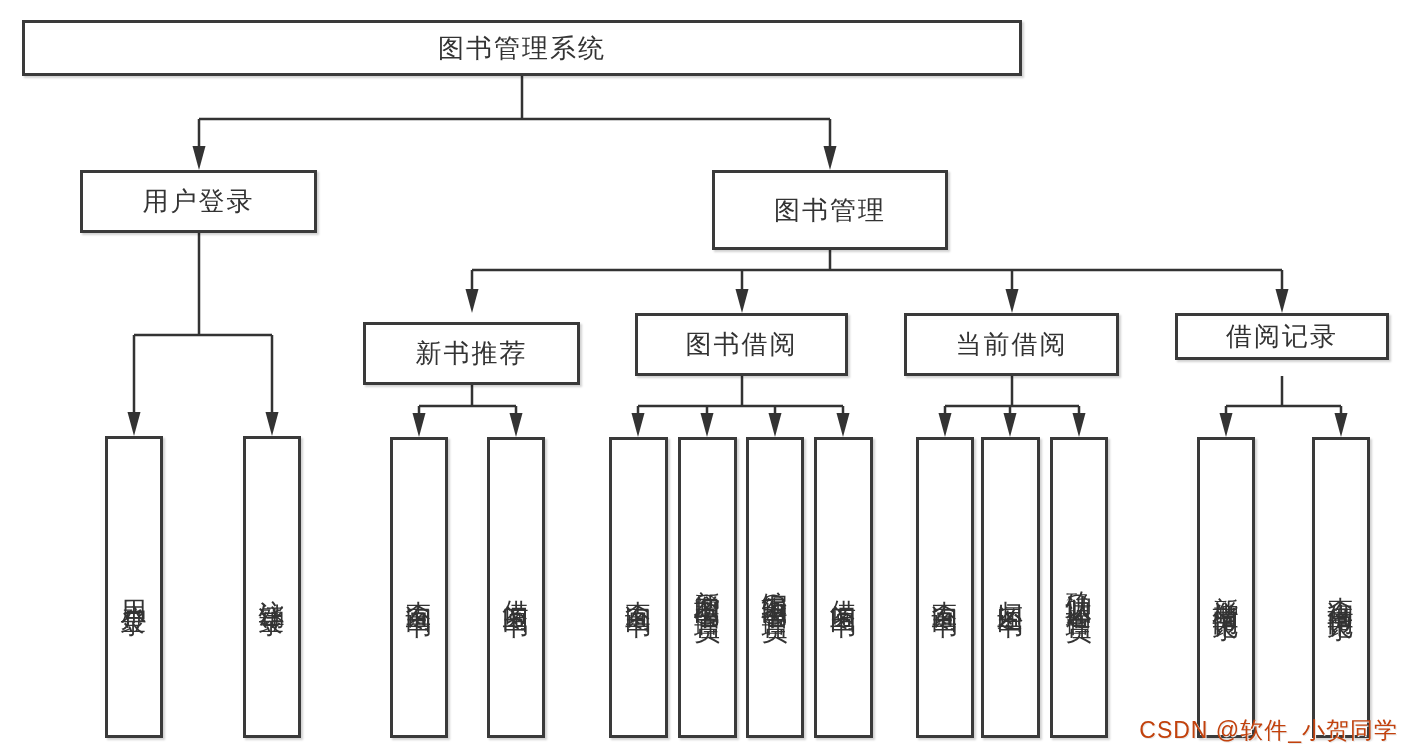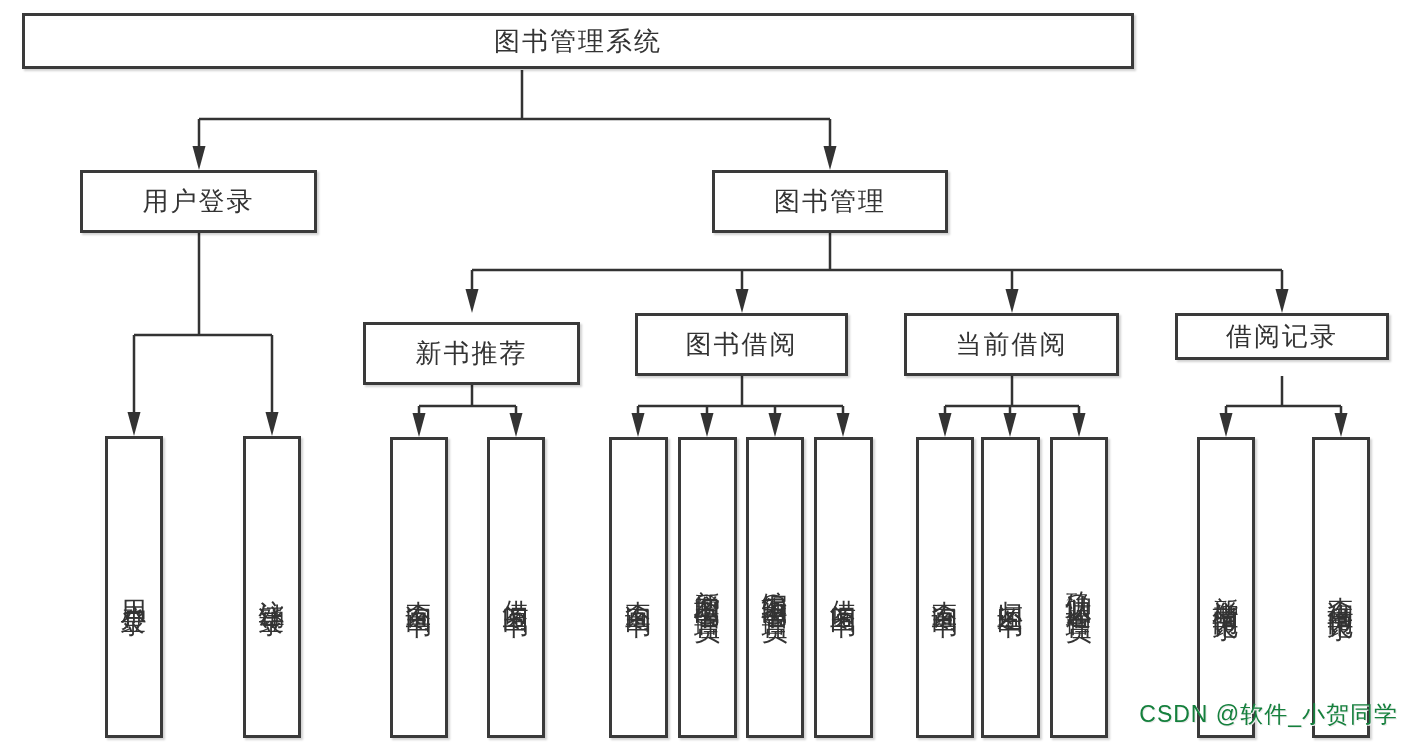--- a/index.html
+++ b/index.html
@@ -13,22 +13,22 @@
     border:3px solid #3a3a3a;background:#ffffff;
     display:flex;align-items:center;justify-content:center;
     box-shadow:1.5px 2px 2px rgba(0,0,0,0.18);
   }
   .hbox span{font-size:26px;letter-spacing:2px;white-space:nowrap;}
   .vbox span{
     writing-mode:vertical-rl;text-orientation:mixed;
     font-size:26px;letter-spacing:4px;line-height:1;white-space:nowrap;
   }
   .watermark{
-    position:absolute;right:7px;bottom:17px;
-    font-size:23px;letter-spacing:1px;color:#15803d;
+    position:absolute;right:7px;bottom:1px;
+    font-size:23px;letter-spacing:1px;color:#c2410c;
     text-shadow:1px 1px 0 #e9e9e9;z-index:5;white-space:nowrap;
   }
 </style>
 </head>
 <body>
 
 <div class="stage">
 
   <svg class="connectors" viewBox="0 0 1405 747" xmlns="http://www.w3.org/2000/svg">
 
@@ -73,28 +73,28 @@
     <polygon fill="#333333" points="1003.5,413 1016.5,413 1010,437"></polygon>
     <polygon fill="#333333" points="1072.5,413 1085.5,413 1079,437"></polygon>
 
     <g stroke="#333333" stroke-width="2.5" fill="none">
       <path d="M1282,376 V406 M1226,406 H1341 M1226,406 V414 M1341,406 V414"></path>
     </g>
     <polygon fill="#333333" points="1219.5,413 1232.5,413 1226,437"></polygon>
     <polygon fill="#333333" points="1334.5,413 1347.5,413 1341,437"></polygon>
   </svg>
 
-  <div class="node hbox" style="left:22px;top:13px;width:1112px;height:56px">
+  <div class="node hbox" style="left:22px;top:20px;width:1000px;height:56px">
     <span>图书管理系统</span>
   </div>
 
   <div class="node hbox" style="left:80px;top:170px;width:237px;height:63px">
     <span>用户登录</span>
   </div>
-  <div class="node hbox" style="left:712px;top:170px;width:236px;height:63px">
+  <div class="node hbox" style="left:712px;top:170px;width:236px;height:80px">
     <span>图书管理</span>
   </div>
 
   <div class="node hbox" style="left:363px;top:322px;width:217px;height:63px">
     <span>新书推荐</span>
   </div>
   <div class="node hbox" style="left:904px;top:313px;width:215px;height:63px">
     <span>当前借阅</span>
   </div>
   <div class="node hbox" style="left:635px;top:313px;width:213px;height:63px">

